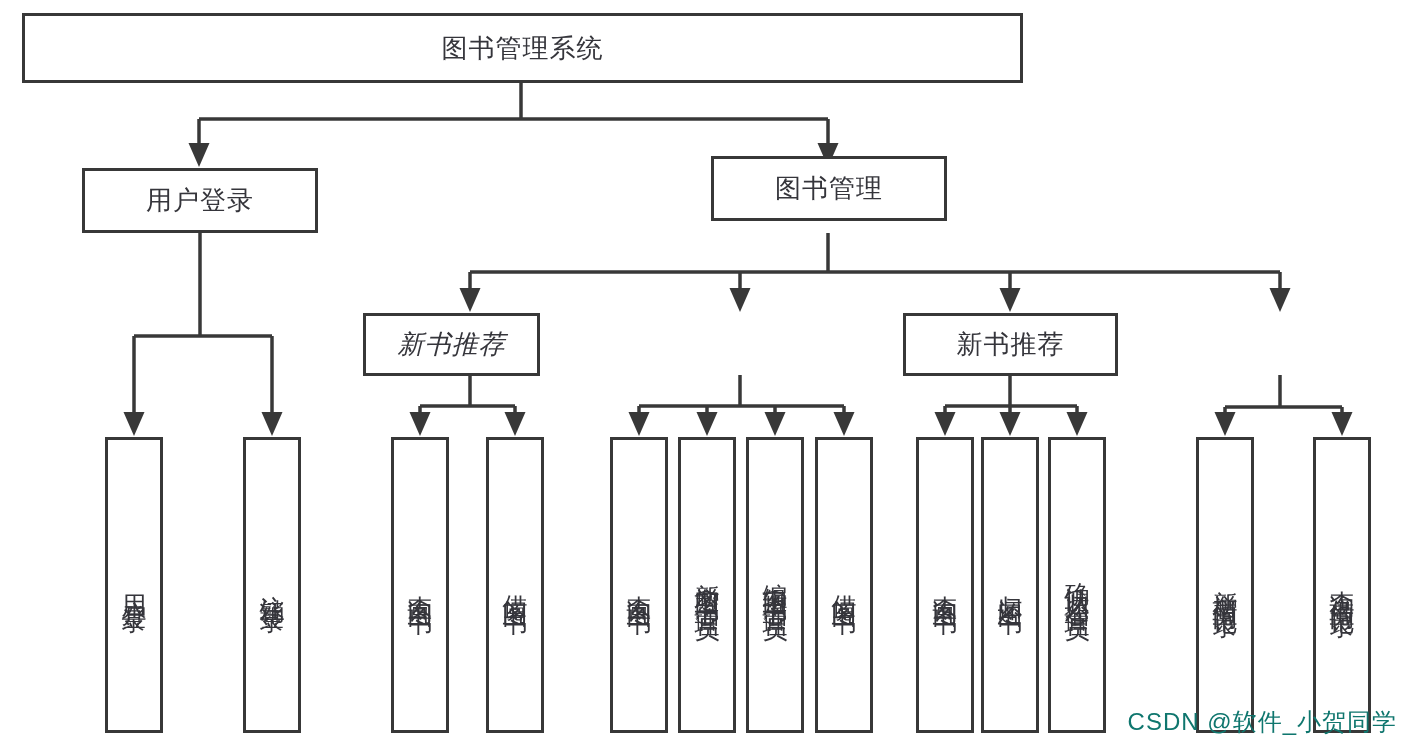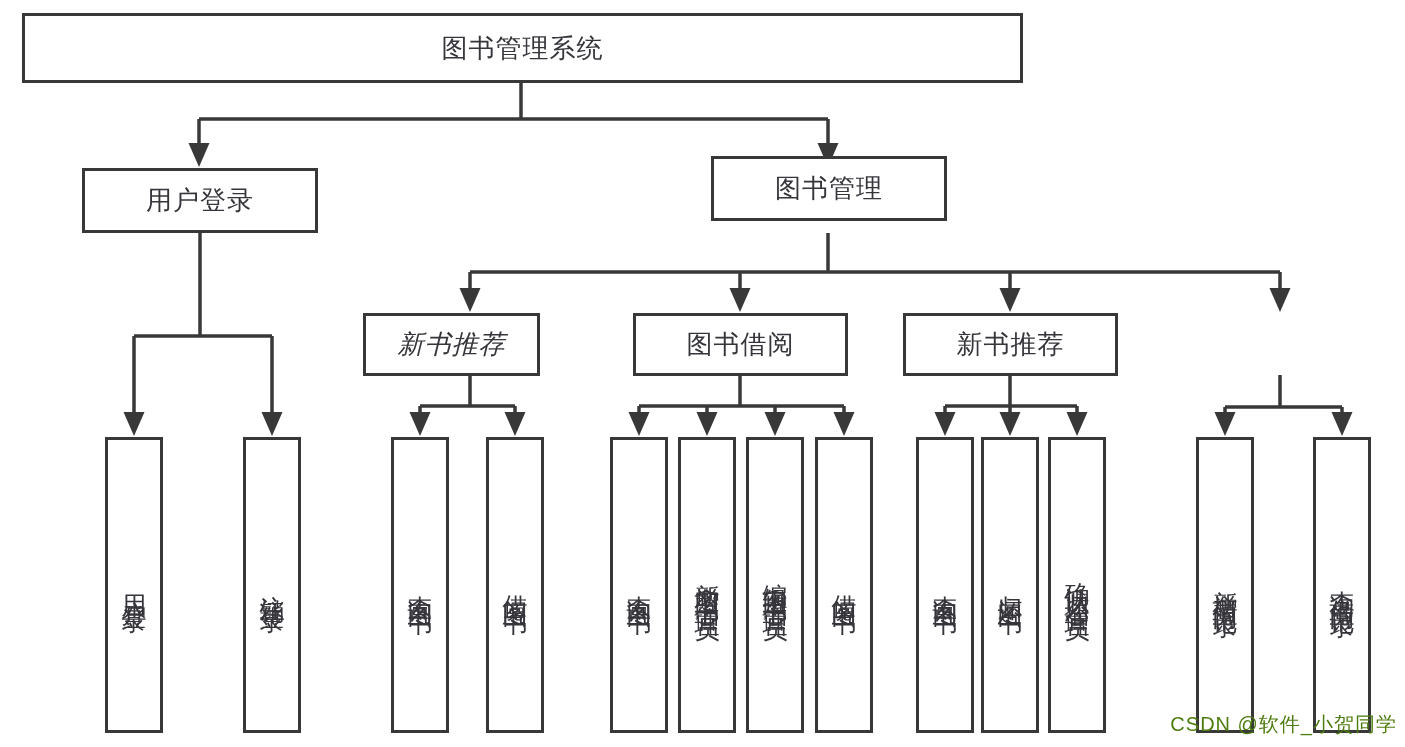--- a/index.html
+++ b/index.html
@@ -21,21 +21,21 @@
   .n-bookborrow{left:633px;top:313px;width:215px;height:63px;}
   .n-currentborrow{left:903px;top:313px;width:215px;height:63px;}
   .n-borrowrecords{left:1173px;top:313px;width:215px;height:63px;}
   .leaf{top:437px;width:58px;height:296px;}
   .lf-1{left:105px;} .lf-2{left:243px;}
   .lf-3{left:391px;} .lf-4{left:486px;}
   .lf-5{left:610px;} .lf-6{left:678px;} .lf-7{left:746px;} .lf-8{left:815px;}
   .lf-9{left:916px;} .lf-10{left:981px;} .lf-11{left:1048px;}
   .lf-12{left:1196px;} .lf-13{left:1313px;}
   .watermark{position:absolute;right:8px;bottom:9px;z-index:2;
-             color:#4d7c0f;font-size:20px;letter-spacing:1px;}
+             color:#0f766e;font-size:24px;letter-spacing:1px;}
 </style>
 </head>
 <body>
 
 <div class="stage">
 
   <svg class="wires" width="1405" height="747" viewBox="0 0 1405 747">
     <g stroke="#383838" stroke-width="3.5" fill="none">
 
       <path d="M521 68 V119"></path>
@@ -100,21 +100,20 @@
       <path d="M1331.5 412 L1352.5 412 L1342 436 Z"></path>
     </g>
   </svg>
 
   <div class="box n-root">图书管理系统</div>
 
   <div class="box n-userlogin">用户登录</div>
   <div class="box n-bookmgmt">图书管理</div>
 
   <div class="box n-newbooks">新书推荐</div>
-  <div class="box n-bookborrow">图书借阅</div>
   <div class="box n-currentborrow">新书推荐</div>
 
   <div class="box leaf lf-1">用户登录</div>
   <div class="box leaf lf-2">注销登录</div>
 
   <div class="box leaf lf-3">查询图书</div>
   <div class="box leaf lf-4">借阅图书</div>
 
   <div class="box leaf lf-5">查询图书</div>
   <div class="box leaf lf-6">新增图书（管理员）</div>

